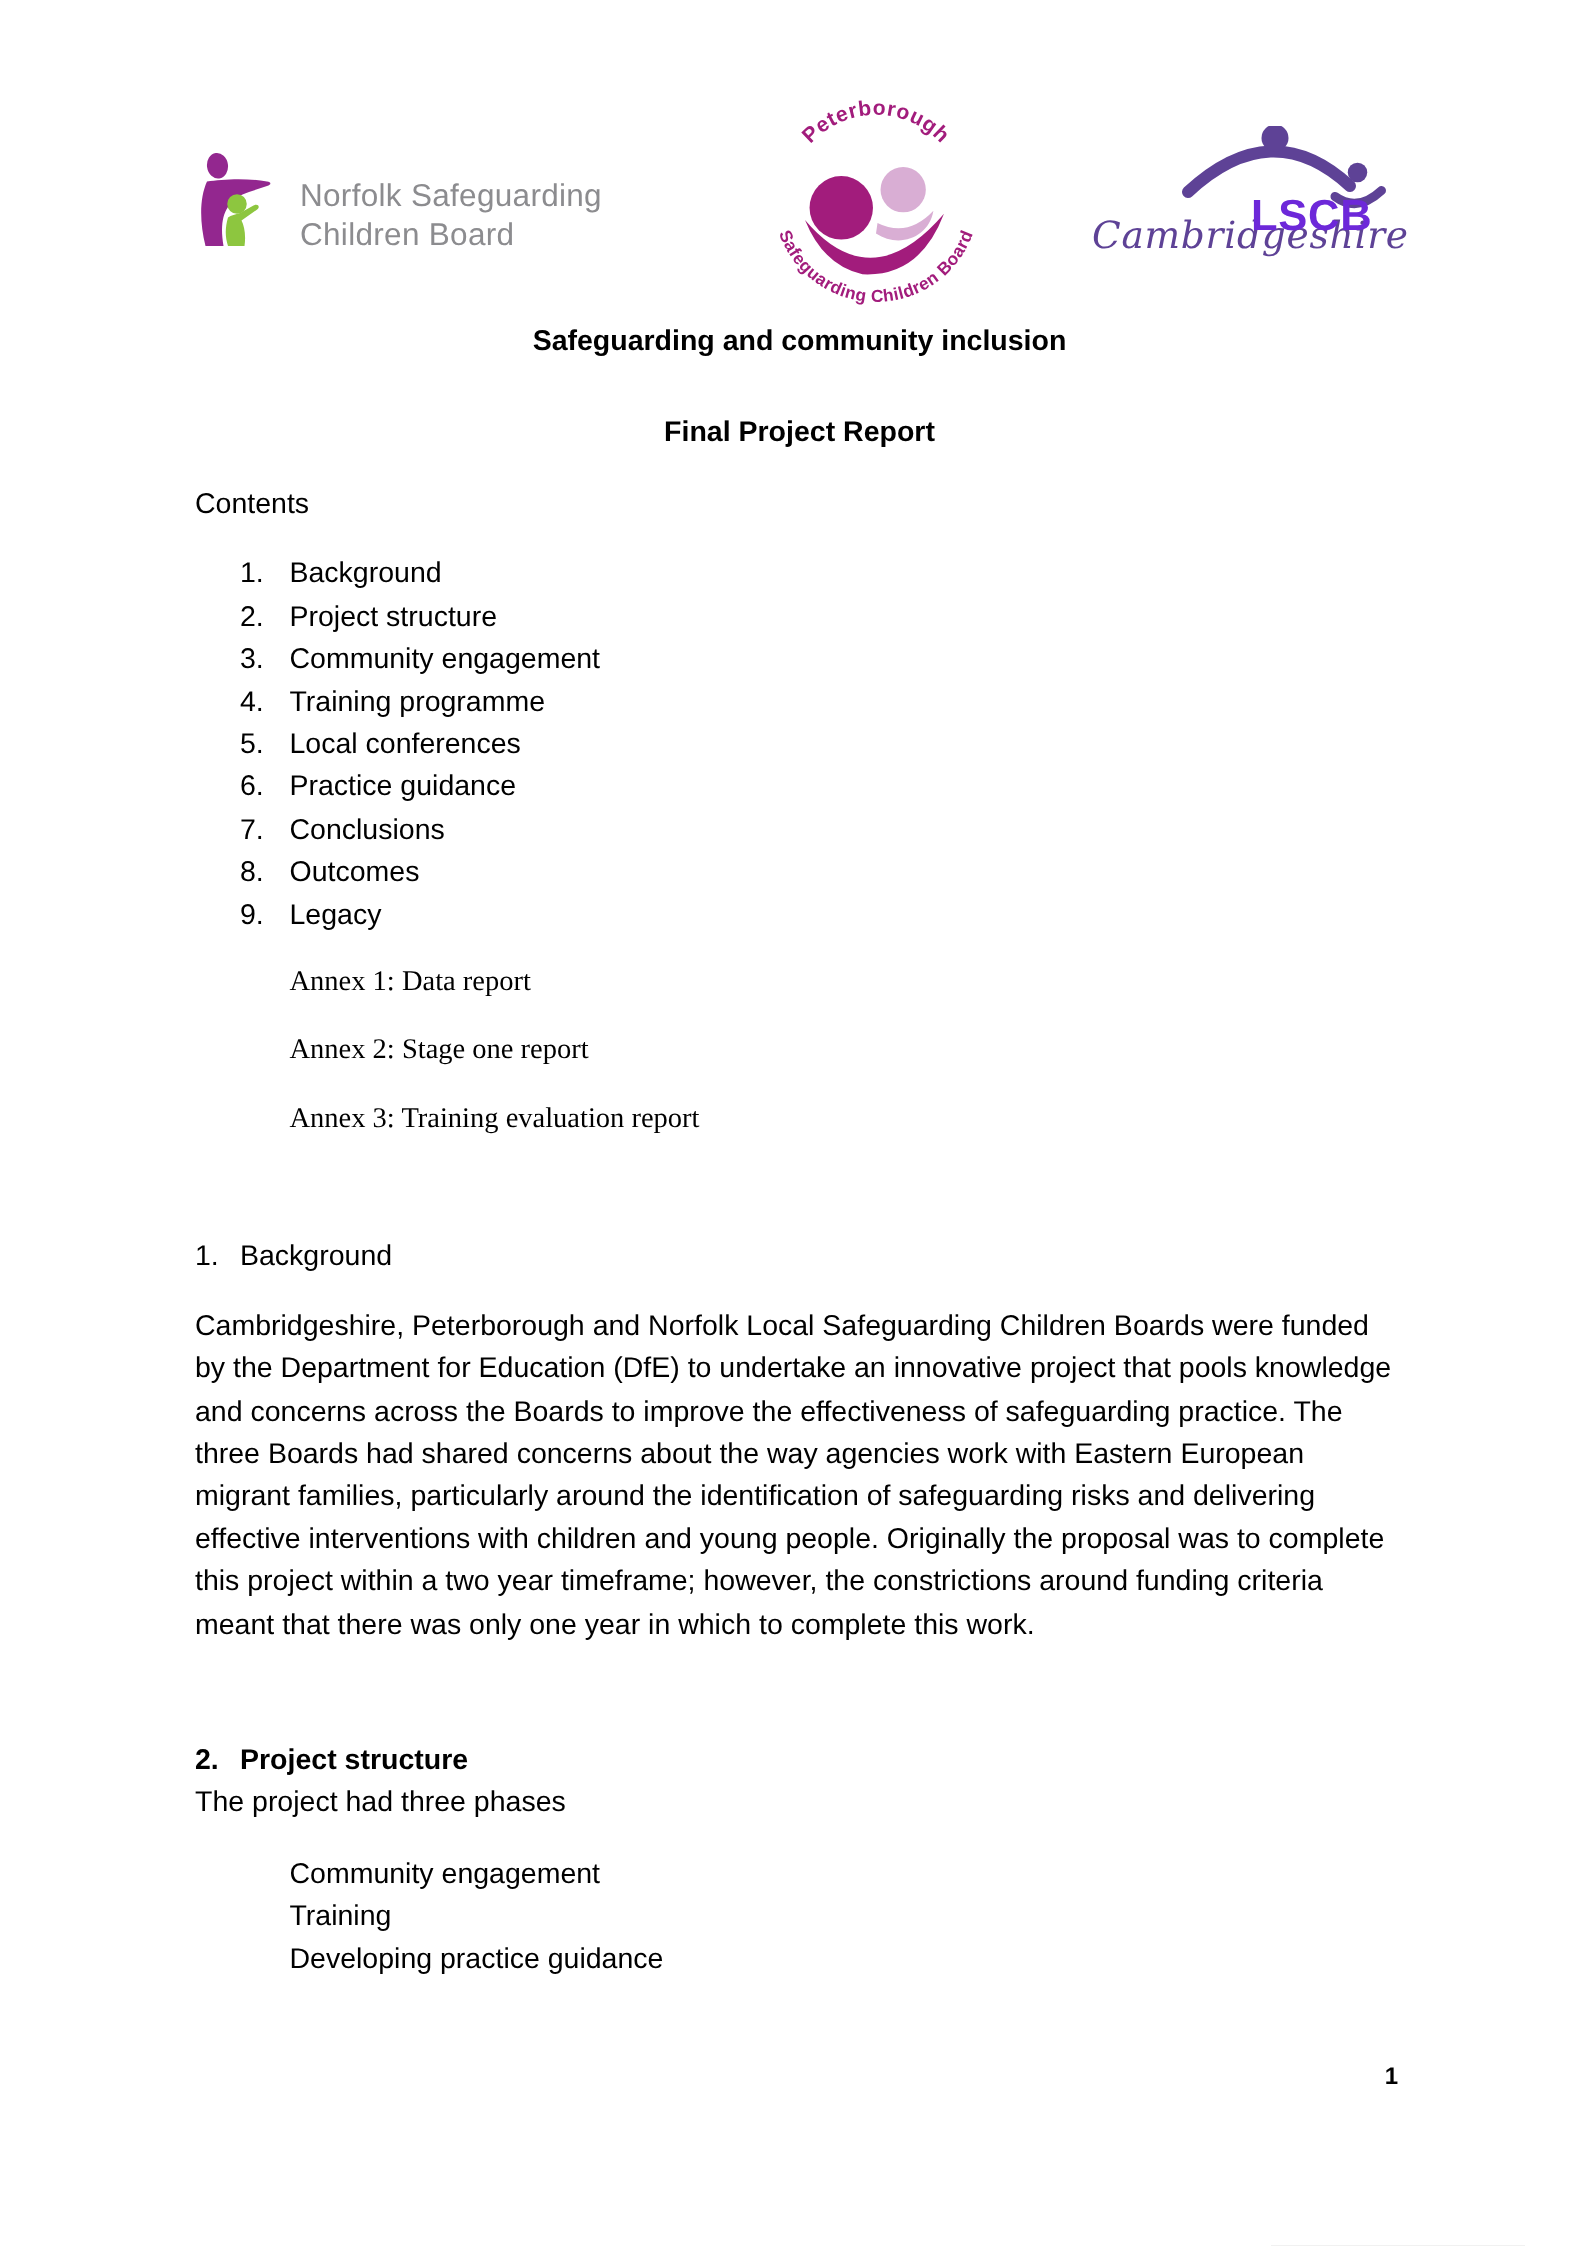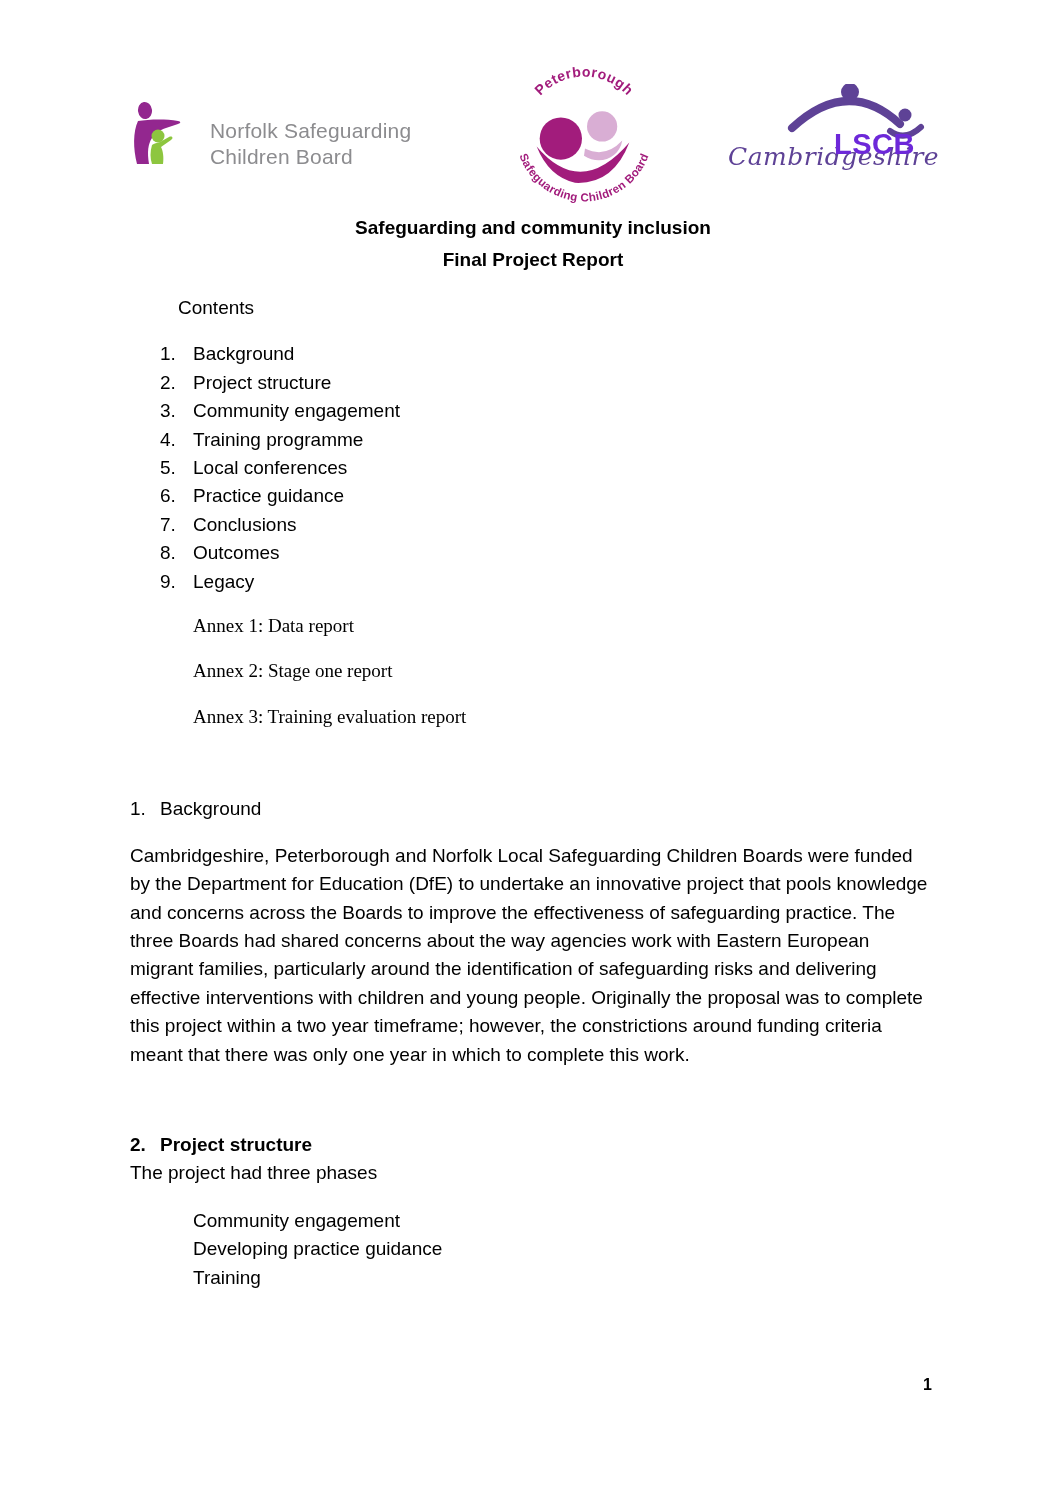--- a/index.html
+++ b/index.html
@@ -6,34 +6,34 @@
   html,body { background:#e8e8e8; }
   .page {
     position:relative; width:1058px; height:1497px; background:#ffffff;
     margin:0 auto; overflow:hidden;
     font-family:"Liberation Sans", sans-serif; color:#000;
   }
   
   .logo-band { position:absolute; inset:0; }
   .norfolk { position:absolute; left:126px; top:102px; display:flex; align-items:flex-start; }
   .norfolk svg { width:62px; height:66px; }
-  .norfolk-text { margin-left:22px; margin-top:16px; color:#8c8c8f; font-size:21px; line-height:26px; letter-spacing:0.2px; }
+  .norfolk-text { margin-left:12px; margin-top:16px; color:#8c8c8f; font-size:21px; line-height:26px; letter-spacing:0.2px; }
   .peterborough { position:absolute; left:506px; top:58px; width:156px; height:146px; }
   .peterborough svg { width:100%; height:100%; }
   .pb-arc { fill:#a21c7c; font-family:"Liberation Sans", sans-serif; font-weight:bold; }
   .cambridgeshire { position:absolute; left:724px; top:84px; width:205px; height:95px; }
   .cam-figures { position:absolute; left:62px; top:0; width:140px; height:62px; }
   .cam-name { position:absolute; left:4px; top:22px; font-family:"DejaVu Serif","Liberation Serif",serif;
               font-style:italic; font-size:25px; color:#5e4296; letter-spacing:0.5px;margin-top:36px; }
   .cam-acronym { position:absolute; left:110px; top:44px; font-size:29px; font-weight:bold; color:#6d28d9; letter-spacing:0.5px; }
   
   .content { position:absolute; left:130px; top:215px; width:806px; font-size:19px; line-height:28.4px; }
   .doc-title { margin-top:2px; text-align:center; font-weight:bold; font-size:19px; line-height:21px; }
-  .doc-subtitle { margin-top:11px; text-align:center; font-weight:bold; font-size:19px; line-height:21px; }
-  .contents-heading { margin-top:24px;margin-left:48px; }
+  .doc-subtitle { margin-top:40px; text-align:center; font-weight:bold; font-size:19px; line-height:21px; }
+  .contents-heading { margin-top:24px; }
   .toc { margin-top:18px; list-style:none; }
   .toc-row { display:flex; }
   .toc-num { width:33px; margin-left:30px; flex:0 0 auto; }
   .annexes { margin-top:16px;font-family:Liberation Serif, serif; }
   .annex { padding-left:63px; margin-bottom:17px; }
   .sec-heading { display:flex; margin-top:64px; }
   .sec-heading .sec-num { width:30px; flex:0 0 auto; }
   .sec-heading.bold { font-weight:bold; margin-top:62px; }
   .body-para { margin-top:18px; }
   .intro-para { }
@@ -153,19 +153,19 @@
 
     <div class="sec-heading bold">
       <span class="sec-num">2.</span>
       <span>Project structure</span>
     </div>
 
     <p class="intro-para">The project had three phases</p>
 
     <div class="phase-list">
       <div>Community engagement</div>
+      <div>Training</div>
       <div>Developing practice guidance</div>
-      <div>Training</div>
     </div>
   </div>
 
   <div class="page-number">1</div>
 </div>
 
 </body></html>

